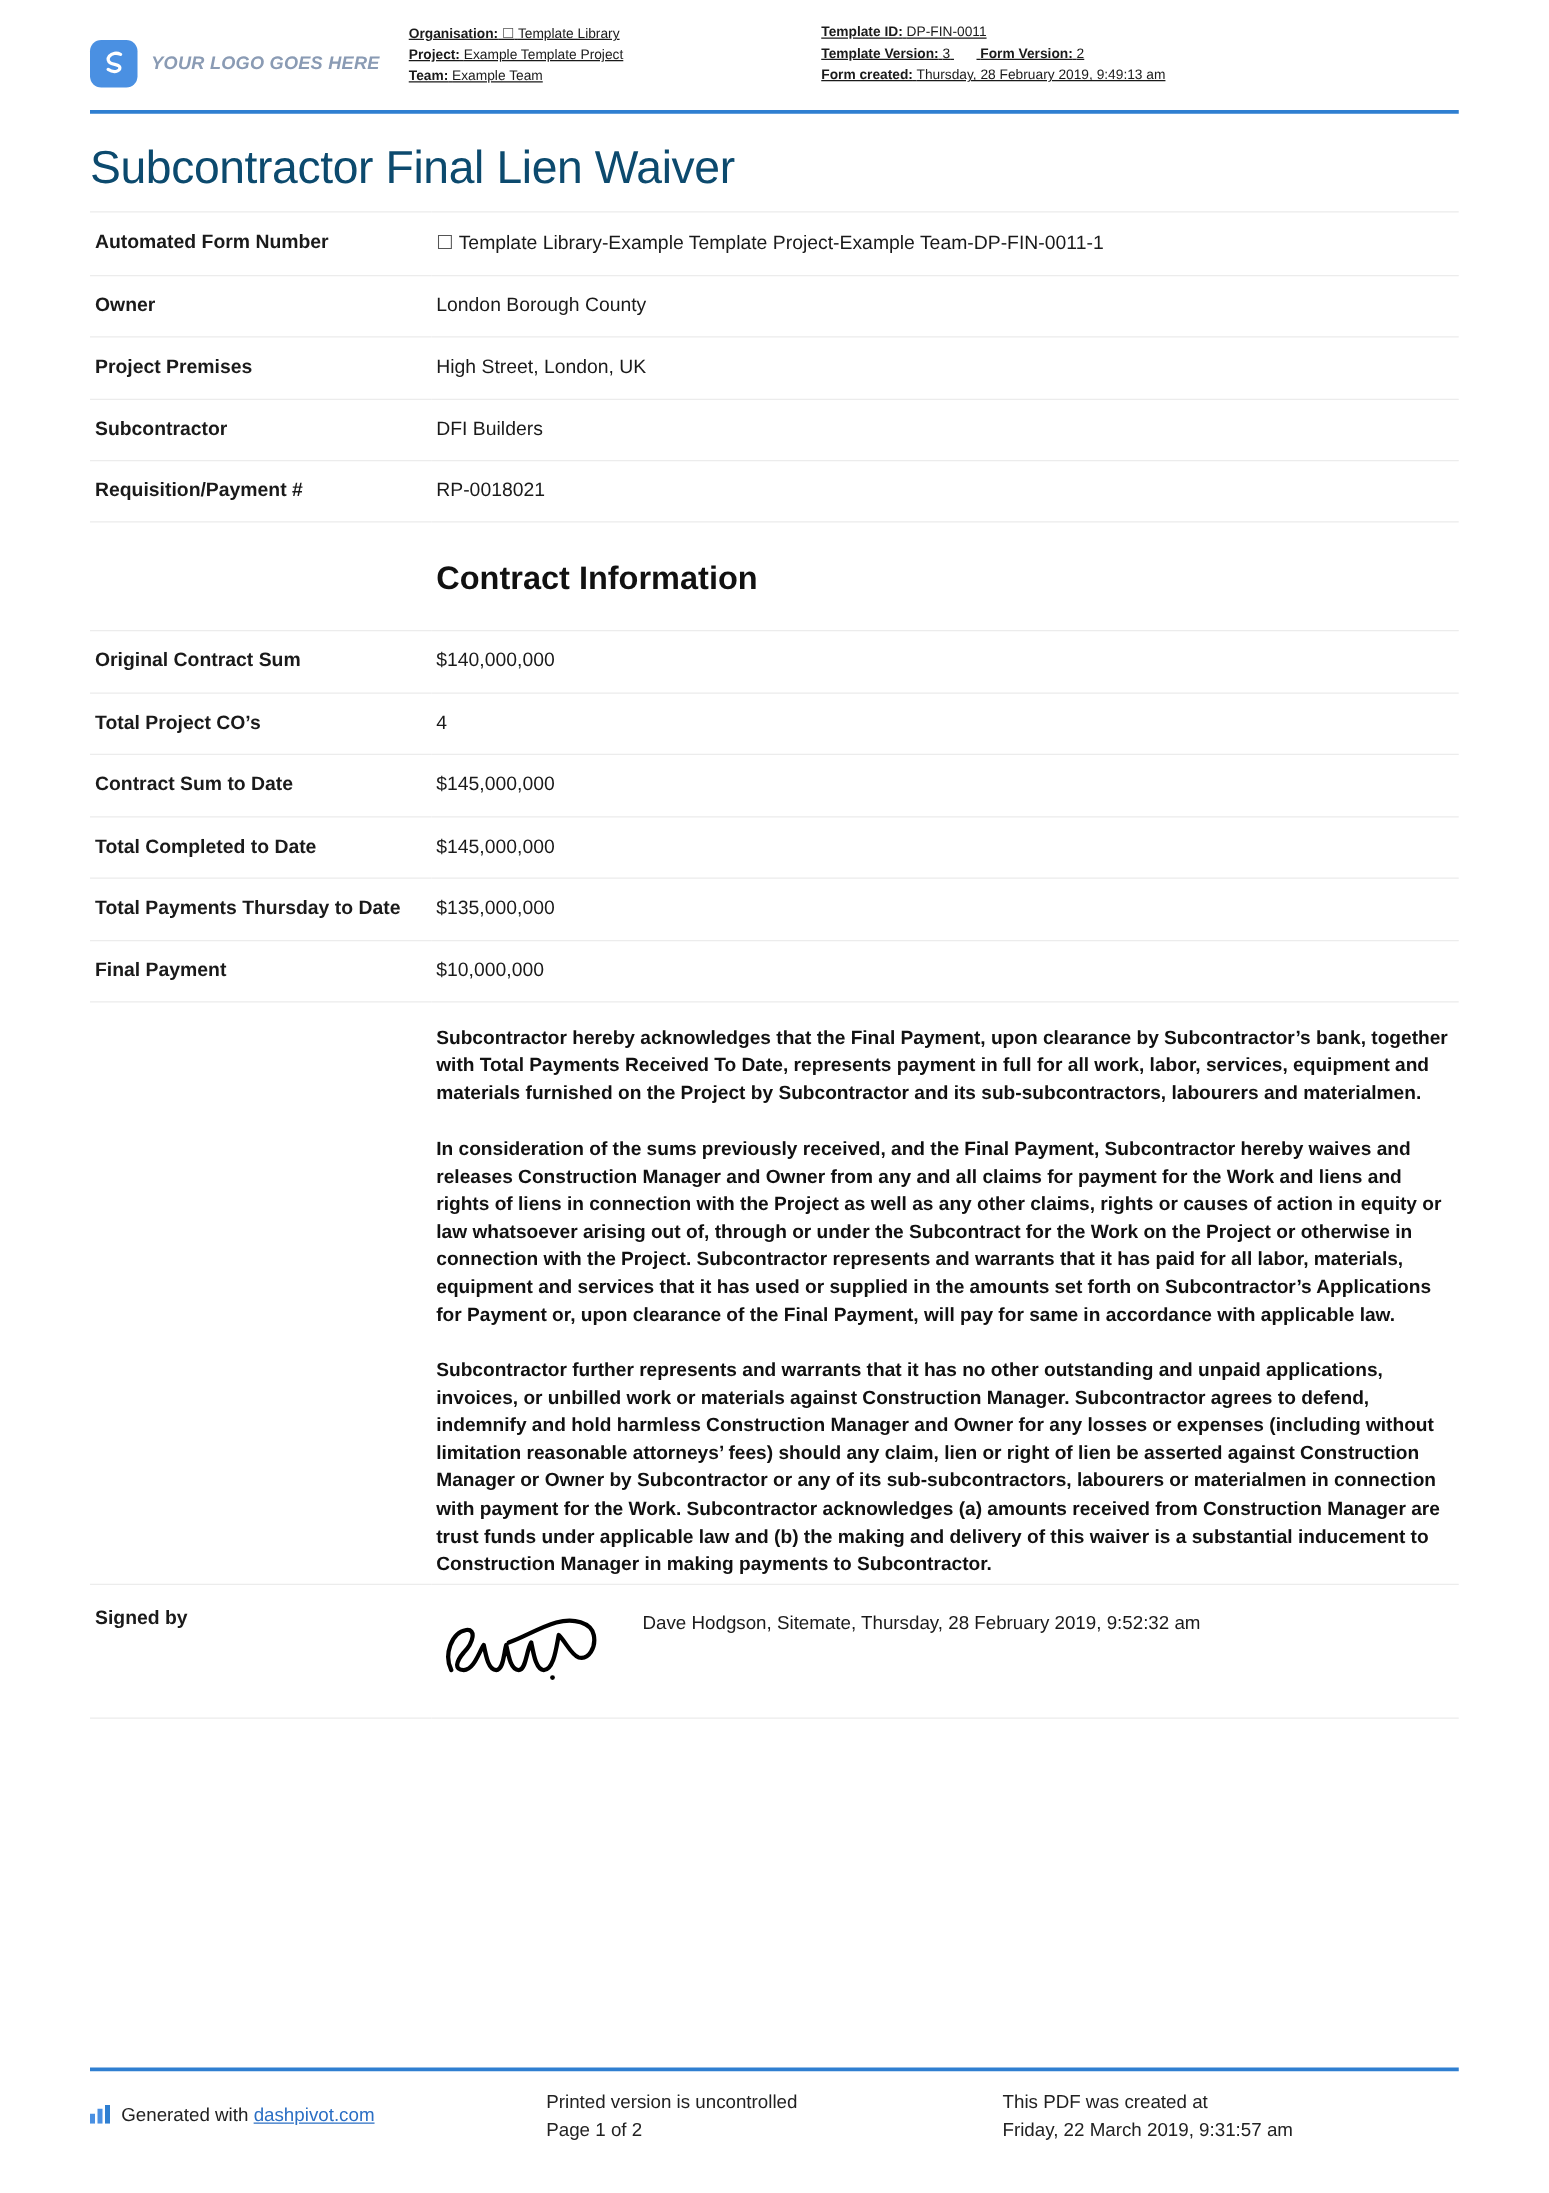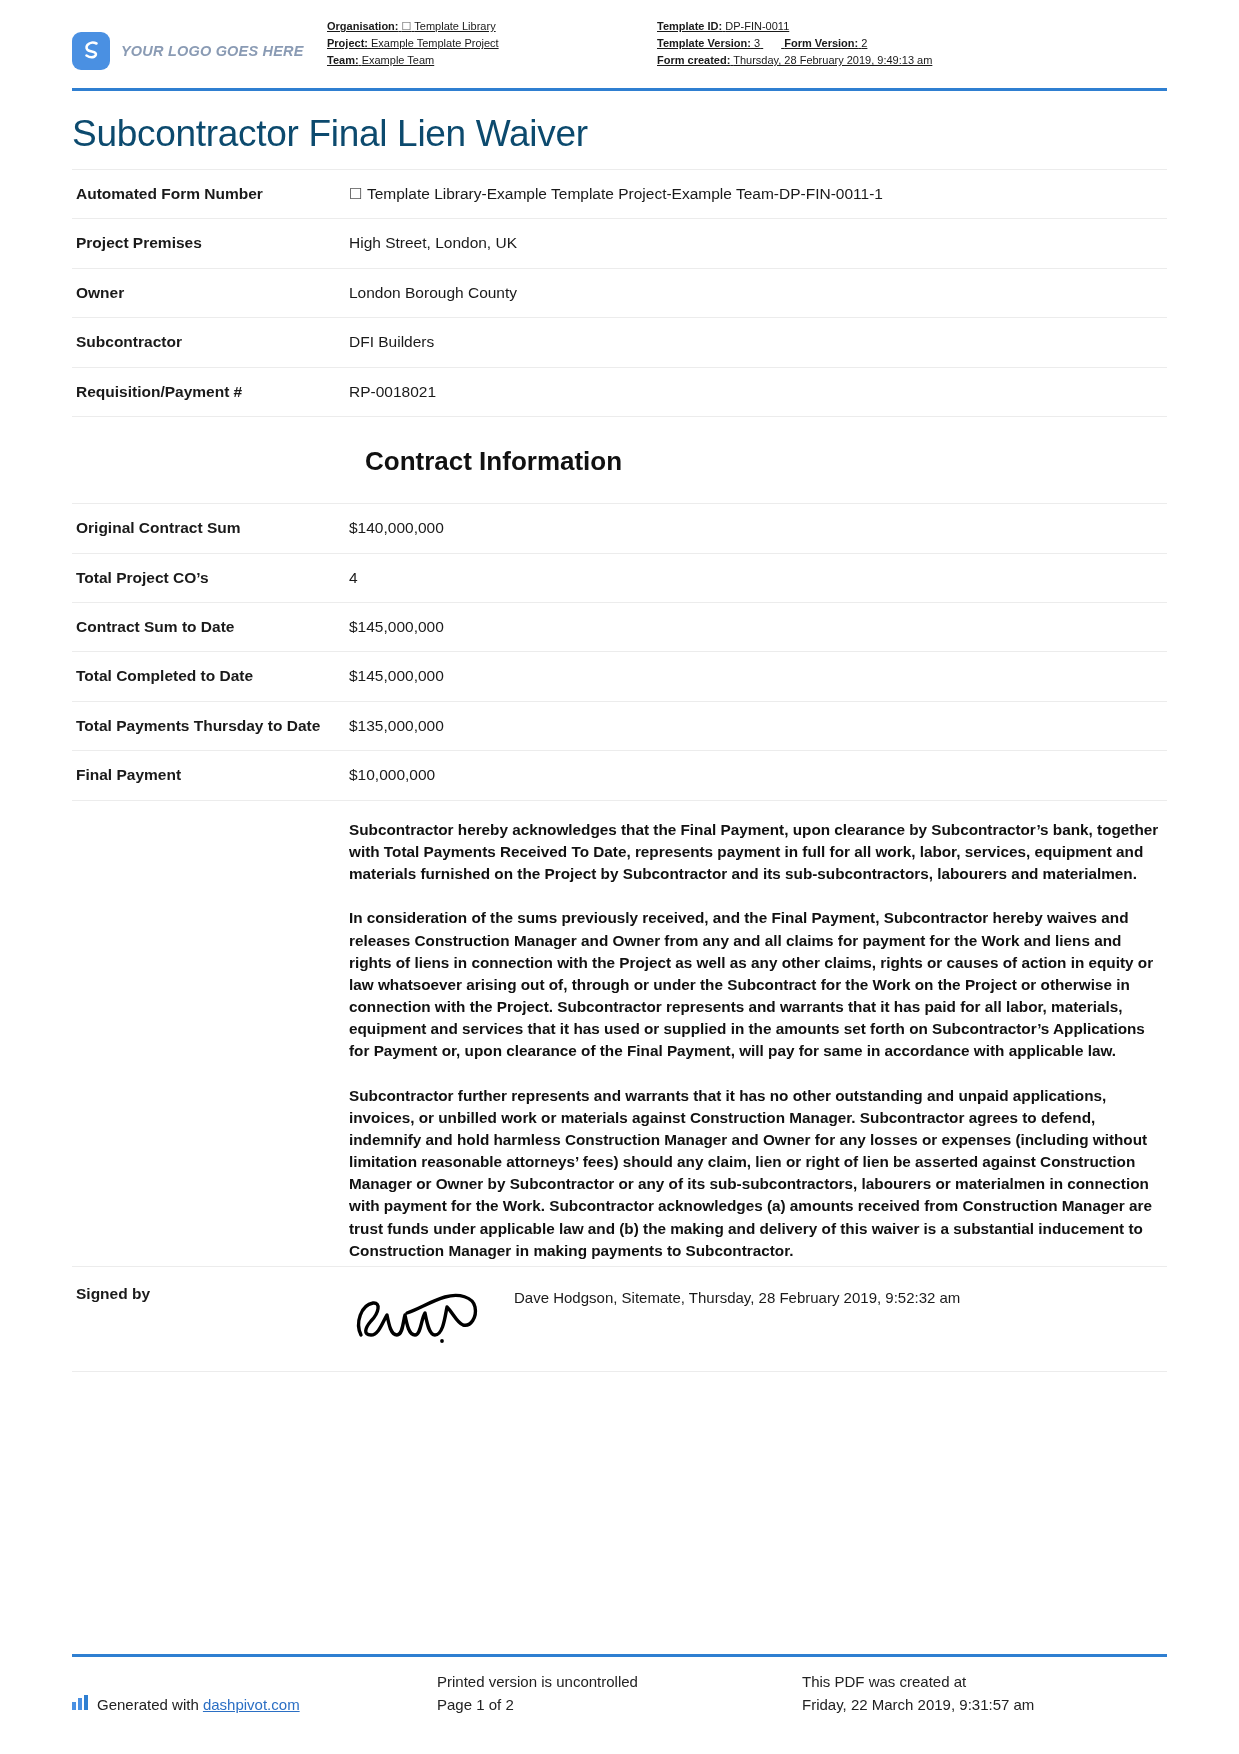--- a/index.html
+++ b/index.html
@@ -99,21 +99,20 @@
 
   .section-row td {
     border-bottom: 1px solid #ececec;
     padding-top: 26px !important;
     padding-bottom: 22px !important;
   }
   .section-title {
     font-size: 26px;
     font-weight: bold;
     color: #111;
-    margin-left: 16px;
   }
 
   .legal td {
     border-bottom: none;
     padding-top: 18px !important;
     padding-bottom: 4px !important;
   }
   .legal-body p {
     margin: 0 0 22px 0;
     font-weight: bold;
@@ -148,21 +147,21 @@
     bottom: 38px;
   }
   .footer-rule { border-top: 3px solid #2f7fd1; margin-bottom: 14px; }
   .footer-inner {
     display: flex;
     font-size: 15px;
     line-height: 1.5;
     color: #222;
   }
   .f-col { flex: 1 1 33%; }
-  .f-col.first { display: flex; align-items: flex-end; }
+  .f-col.first { display: flex; align-items: center; }
   .bars { display: inline-block; margin-right: 8px; padding-top: 3px; }
   .footer a { color: #2b6fc4; text-decoration: underline; }
 </style>
 </head>
 <body>
 
 <div class="page">
 
   <div class="doc-header">
 
@@ -214,26 +213,26 @@
 
   <h1 class="doc-title">Subcontractor Final Lien Waiver</h1>
 
   <table class="tbl">
     <tbody>
       <tr>
         <td class="col-label">Automated Form Number</td>
         <td class="col-value"><span class="mi">☐</span> <span>Template Library-Example Template Project-Example Team-DP-FIN-0011-1</span></td>
       </tr>
       <tr>
+        <td class="col-label">Owner</td>
+        <td class="col-value">London Borough County</td>
+      </tr>
+      <tr>
         <td class="col-label">Project Premises</td>
         <td class="col-value">High Street, London, UK</td>
-      </tr>
-      <tr>
-        <td class="col-label">Owner</td>
-        <td class="col-value">London Borough County</td>
       </tr>
       <tr>
         <td class="col-label">Subcontractor</td>
         <td class="col-value">DFI Builders</td>
       </tr>
       <tr>
         <td class="col-label">Requisition/Payment #</td>
         <td class="col-value">RP-0018021</td>
       </tr>
 

